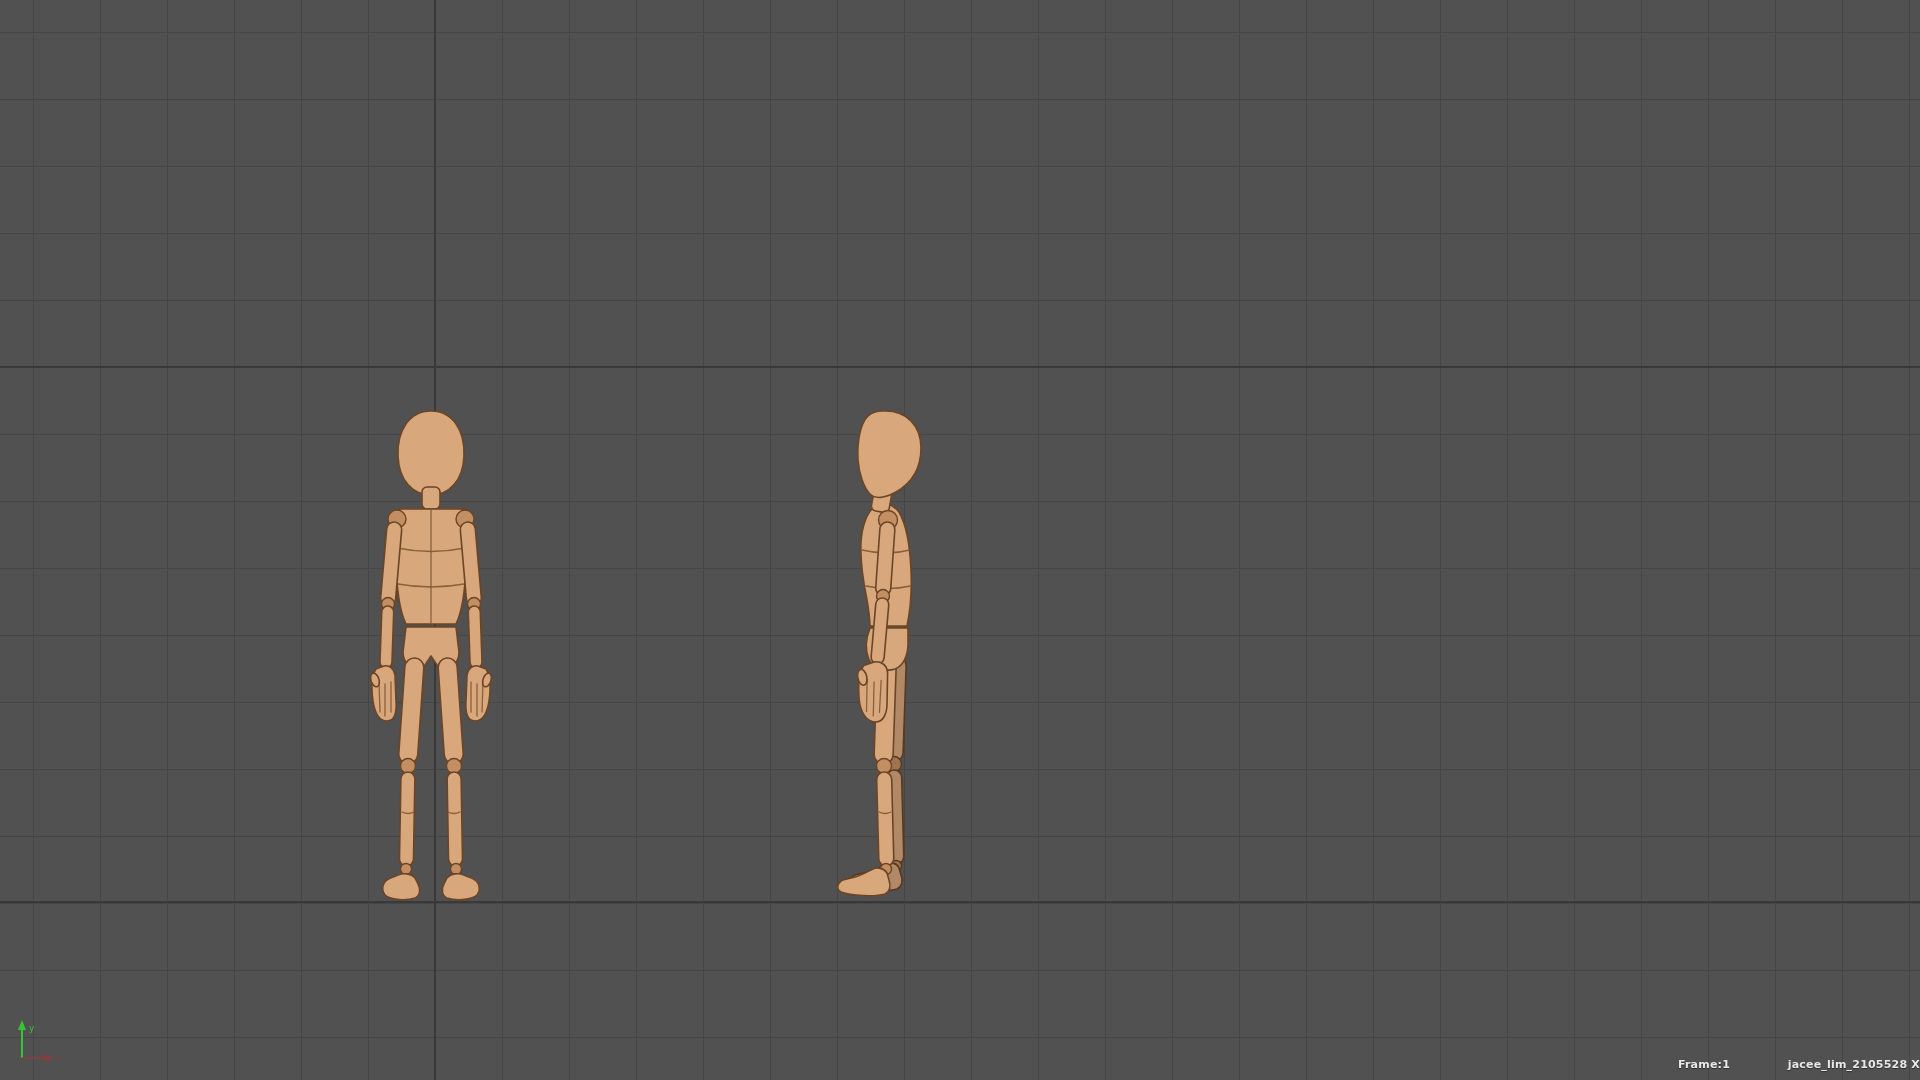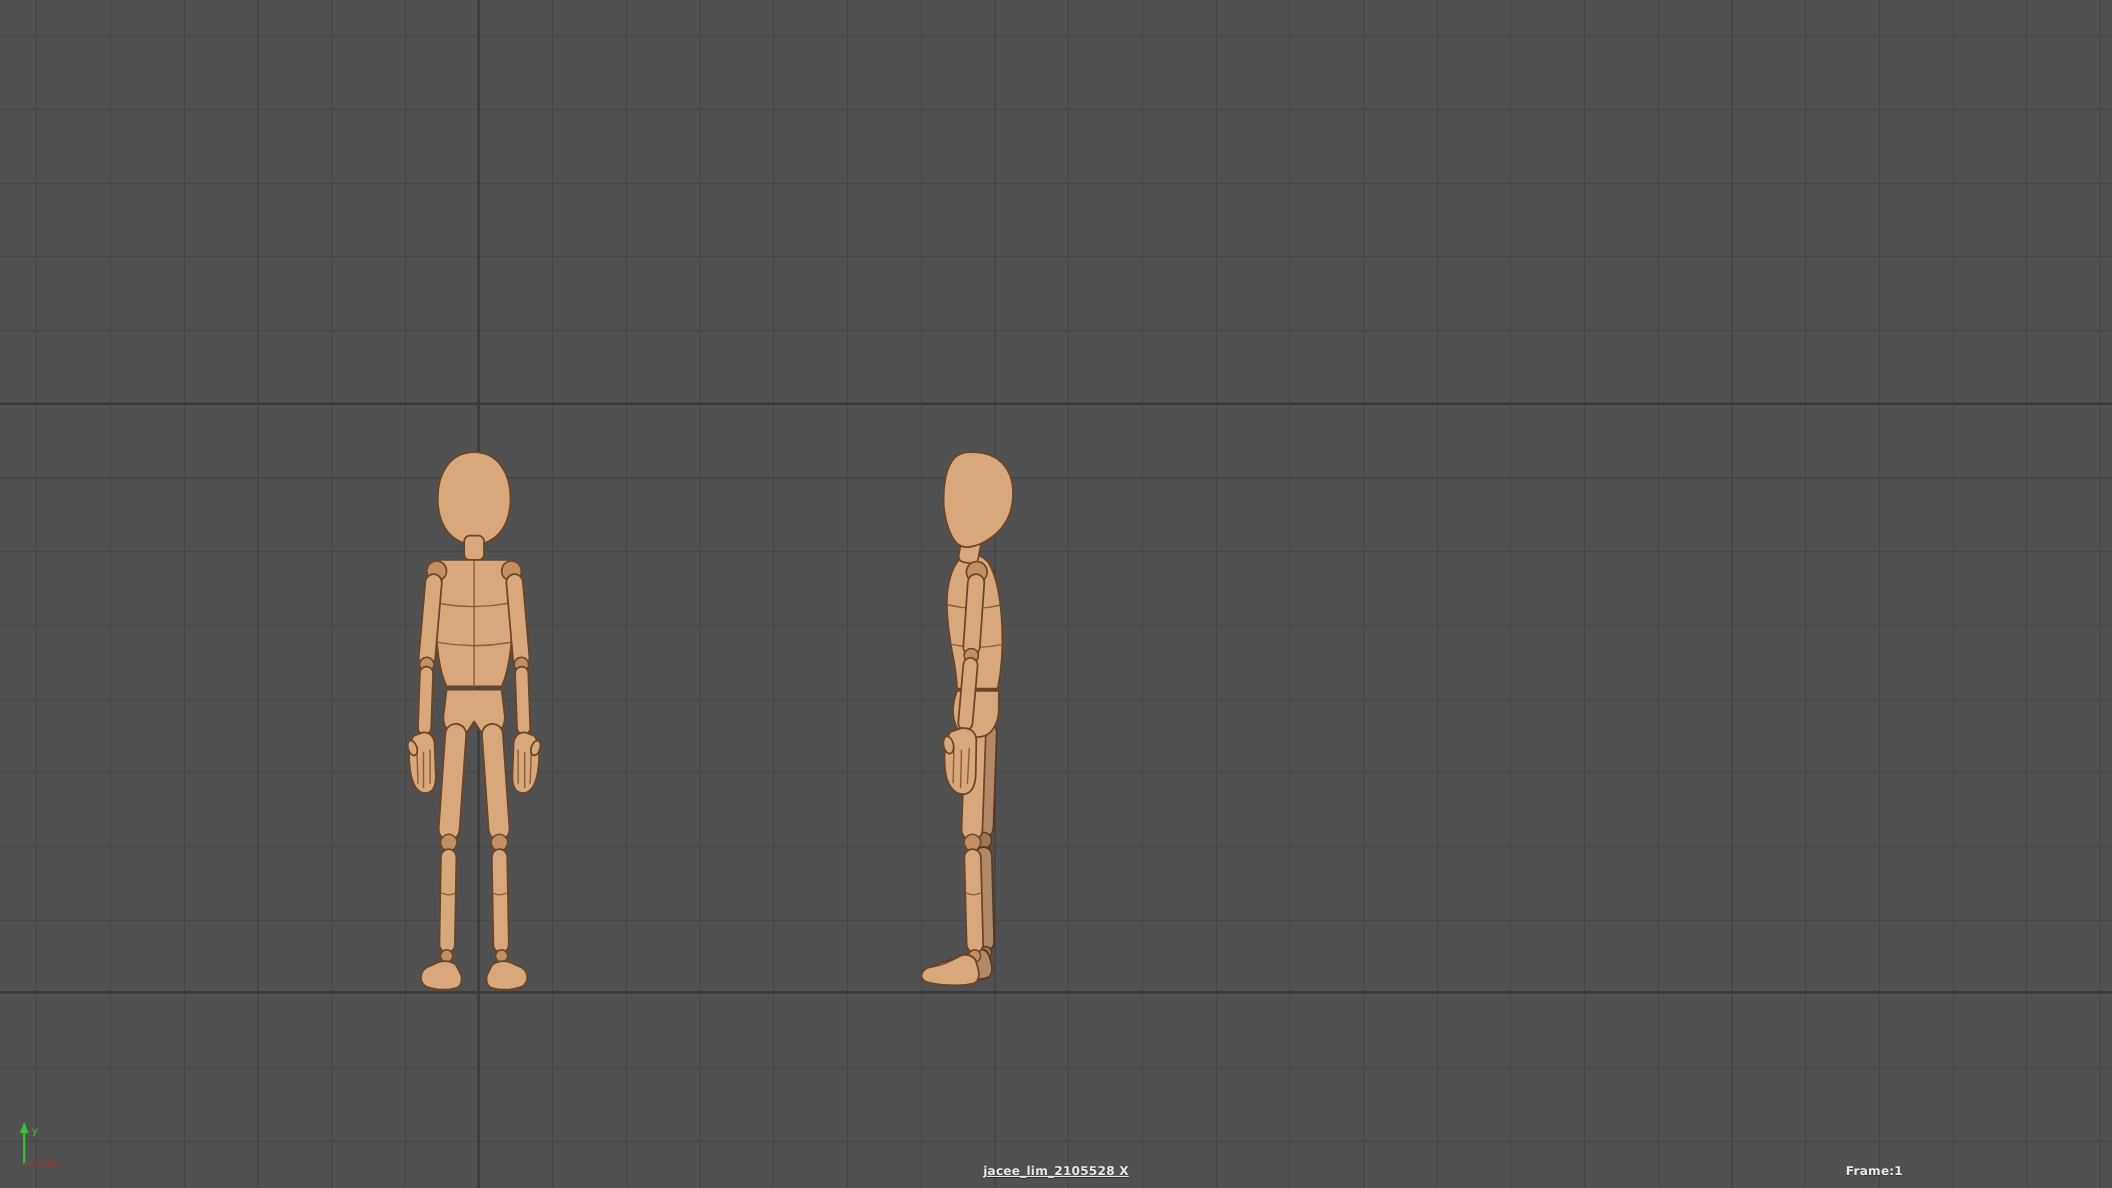--- a/index.html
+++ b/index.html
@@ -30,21 +30,21 @@
   .m-front{left:361px;top:408px;width:140px;height:500px;}
   .m-side{left:823px;top:408px;width:120px;height:500px;}
 
   .skin{fill:var(--mannequin-fill,#d9a77c);stroke:var(--mannequin-outline,#6b4526);stroke-width:1.6;stroke-linejoin:round;}
   .skin-dk{fill:var(--mannequin-shade,#c28e62);stroke:var(--mannequin-outline,#6b4526);stroke-width:1.4;stroke-linejoin:round;}
   .seam{fill:none;stroke:var(--seam,#7a5430);stroke-width:1.3;opacity:.85;stroke-linecap:round;}
   .behind{filter:brightness(.82);}
 
   .hud{position:absolute;color:var(--hud-text,#e8e8e8);font-size:11px;font-weight:bold;letter-spacing:.2px;
        text-shadow:0 1px 1px rgba(0,0,0,.45);}
-  .cam-hud{top:1058px;left:0;width:100%;text-align:center;text-decoration:underline;}
+  .cam-hud{top:1058px;left:0;width:100%;text-align:right;}
   .frame-hud{top:1058px;left:1644px;width:120px;display:flex;justify-content:center;}
 
   .axis-gizmo{position:absolute;left:14px;top:1018px;width:52px;height:48px;}
   .axis-y-line{stroke:var(--axis-y,#35c435);stroke-width:2;}
   .axis-y-head{fill:var(--axis-y,#35c435);}
   .axis-y-text{fill:var(--axis-y,#35c435);font-size:9px;font-family:"DejaVu Sans",sans-serif;}
   .axis-x-line{stroke:var(--axis-x,#8a3c3c);stroke-width:2;opacity:.85;}
   .axis-x-head{fill:var(--axis-x,#8a3c3c);opacity:.85;}
   .axis-x-text{fill:var(--axis-x,#8a3c3c);font-size:9px;opacity:.9;font-family:"DejaVu Sans",sans-serif;}
 </style>

